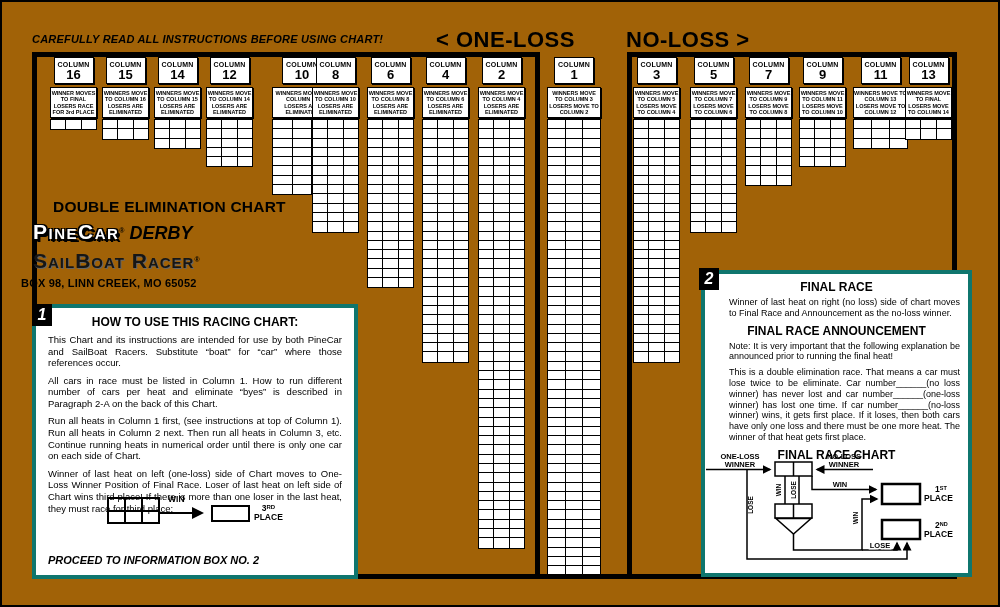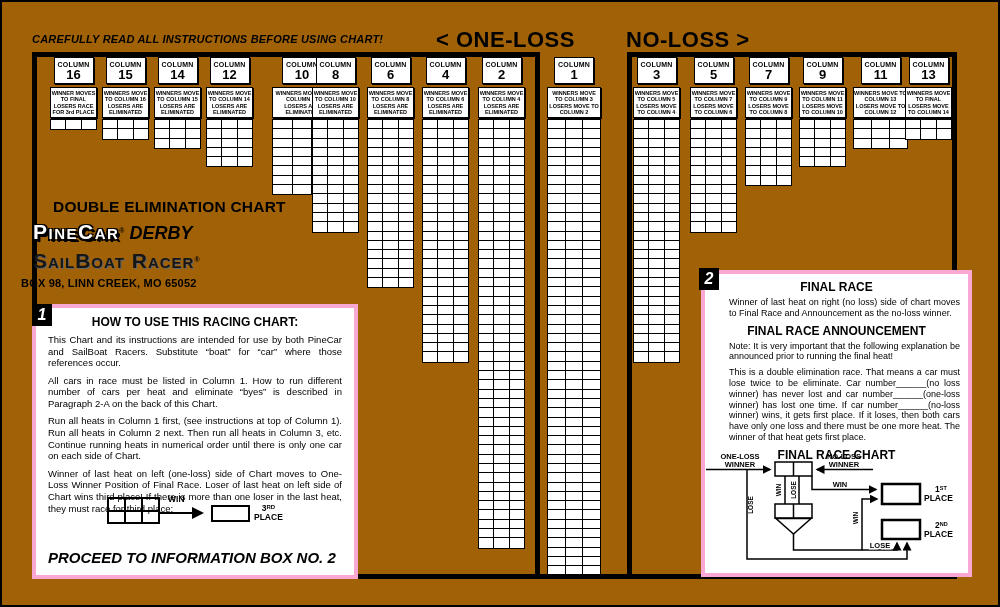--- a/index.html
+++ b/index.html
@@ -33,32 +33,32 @@
   .chart-title{position:absolute;left:31px;top:196px;font-size:15.5px;font-weight:800;letter-spacing:.2px;margin-left:20px;}
   .pinecar-line{position:absolute;left:31px;top:218px;white-space:nowrap;}
   .pinecar{font-size:21px;font-weight:800;font-variant:small-caps;letter-spacing:1.5px;color:#fff;
            text-shadow:-1.5px -1.5px 0 #000,1.5px -1.5px 0 #000,-1.5px 1.5px 0 #000,1.5px 1.5px 0 #000,3px 3px 0 #000;}
   .reg{font-size:7px;vertical-align:super;font-weight:bold;}
   .derby{font-size:18px;font-weight:700;font-style:italic;margin-left:5px;}
   .sailboat-line{position:absolute;left:31px;top:247px;white-space:nowrap;}
   .sailboat{font-size:21px;font-weight:800;font-variant:small-caps;letter-spacing:1px;color:#161616;text-shadow:1px 1px 0 #666;}
   .address{position:absolute;left:19px;top:275px;font-size:11px;font-weight:bold;letter-spacing:.2px;}
   
-  .info-box{position:absolute;background:#fff;border:4px solid #f9a8d4;box-sizing:border-box;z-index:5;}
+  .info-box{position:absolute;background:#fff;border:4px solid #0f766e;box-sizing:border-box;z-index:5;}
   #box1{left:30px;top:302px;width:326px;height:275px;padding:5px 12px 5px 12px;}
   #box2{left:699px;top:268px;width:271px;height:307px;padding:4px 8px;}
   .badge{position:absolute;width:20px;height:22px;background:#000;color:#fff;font-weight:bold;font-style:italic;
          font-size:16px;display:flex;align-items:center;justify-content:center;z-index:6;}
   #badge1{left:30px;top:302px;}
   #badge2{left:697px;top:266px;}
   .b-title{text-align:center;font-weight:bold;font-size:12px;margin:2px 0 5px 0;}
   .b-para{font-size:9.5px;line-height:1.22;text-align:justify;margin:0 0 6px 0;}
   #box2 .b-title{margin:2px 0 3px 0;}
   #box2 .b-para{font-size:9px;line-height:1.2;margin:0 0 5px 16px;}
-  .b1-footer{position:absolute;left:12px;bottom:9px;font-size:15px;font-weight:bold;font-style:italic;}
+  .b1-footer{position:absolute;left:12px;bottom:9px;font-size:11px;font-weight:bold;font-style:italic;}
   
   .b1-grid{position:absolute;left:71px;top:189px;width:51px;height:25px;border:1.5px solid #000;
            display:grid;grid-template-columns:repeat(3,1fr);grid-template-rows:repeat(2,1fr);}
   .b1-cell{border:.75px solid #000;}
   .b1-win{position:absolute;left:132px;top:186px;font-size:8.5px;font-weight:bold;}
   .b1-arrow{position:absolute;left:122px;top:196px;}
   .b1-rect{position:absolute;left:175px;top:197px;width:39px;height:17px;border:2px solid #000;box-sizing:border-box;}
   .b1-third{position:absolute;left:218px;top:196px;font-size:8.5px;font-weight:bold;line-height:1.1;text-align:center;}
   .small-suffix{font-size:6px;vertical-align:top;}
   

